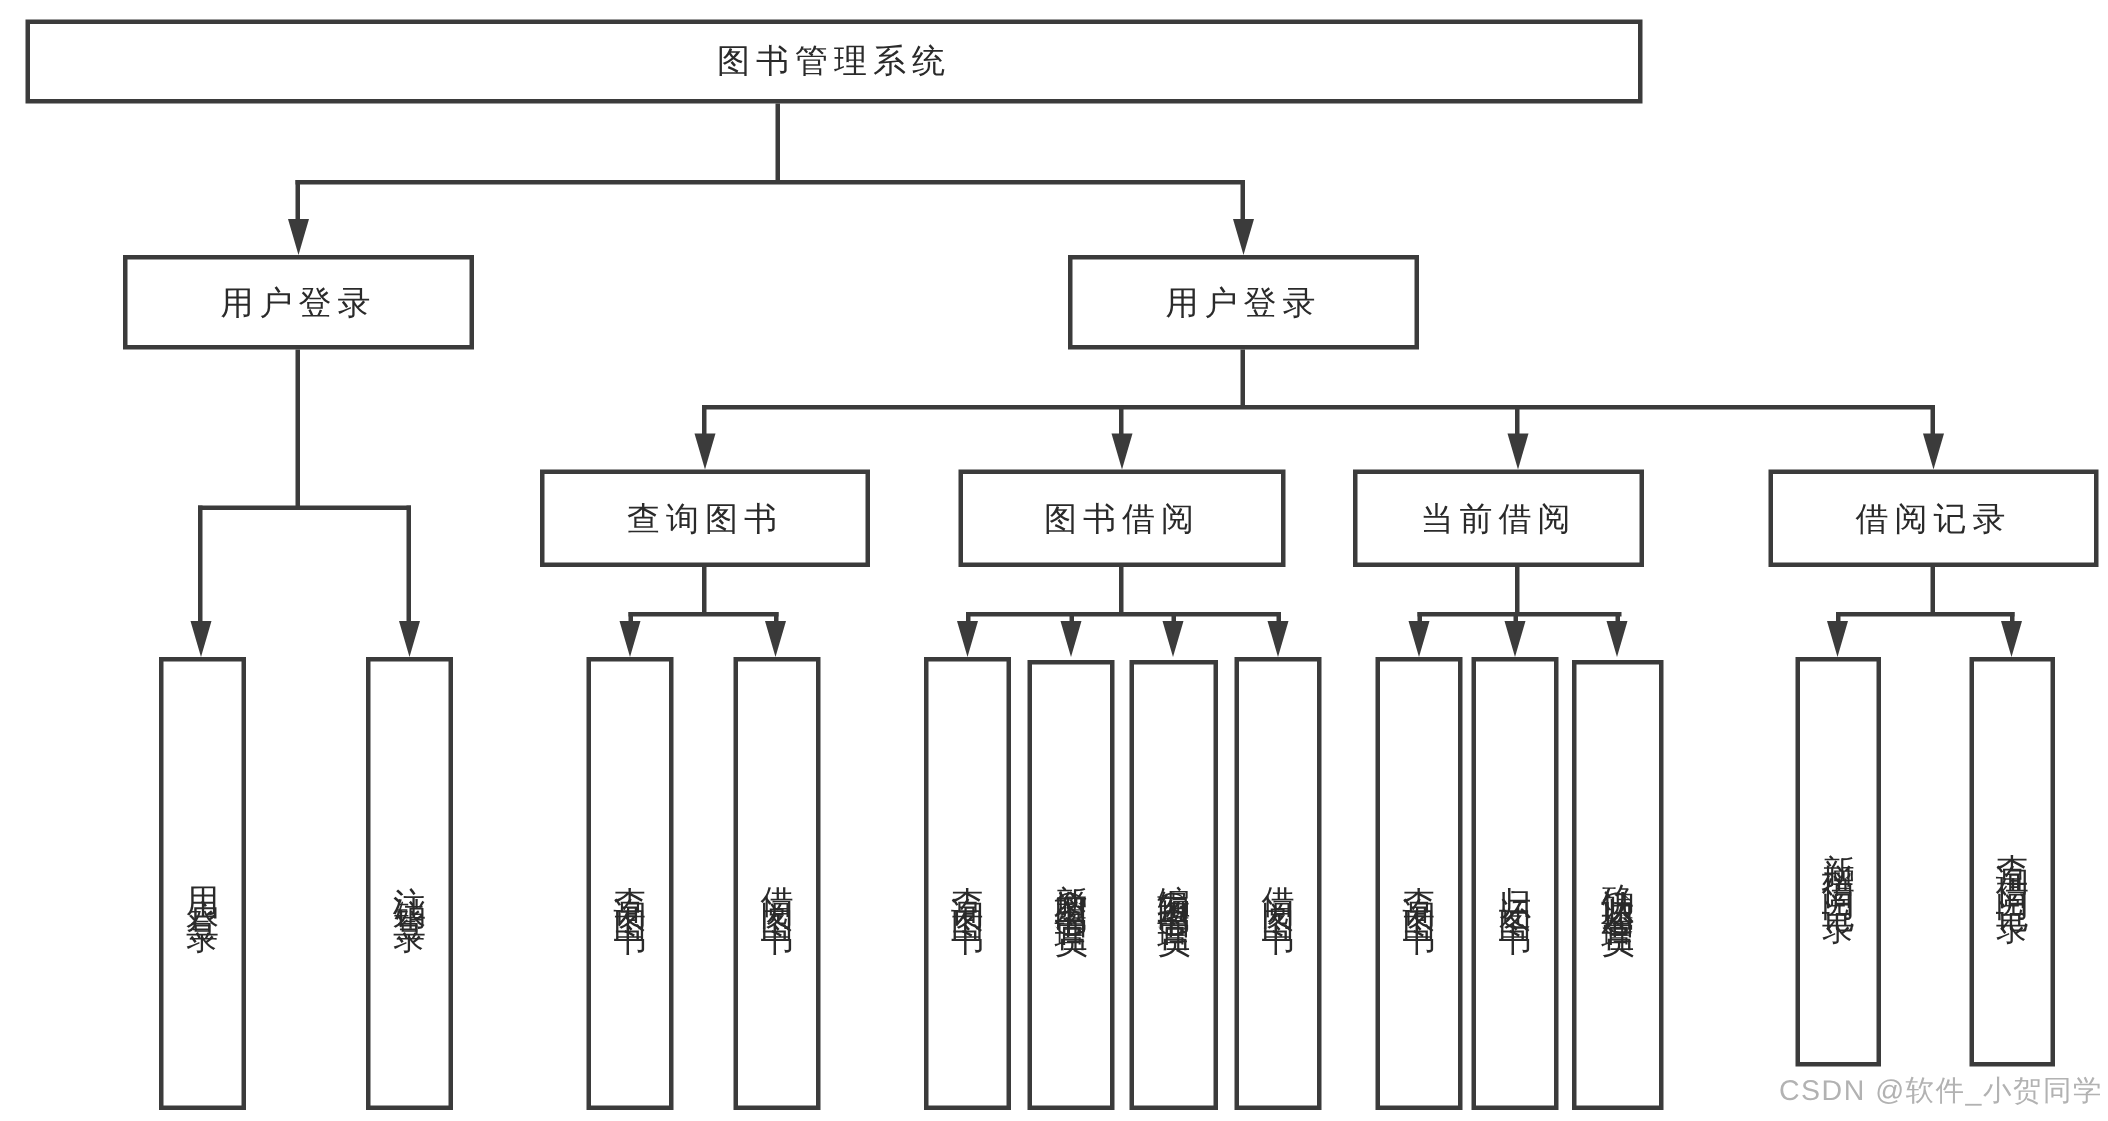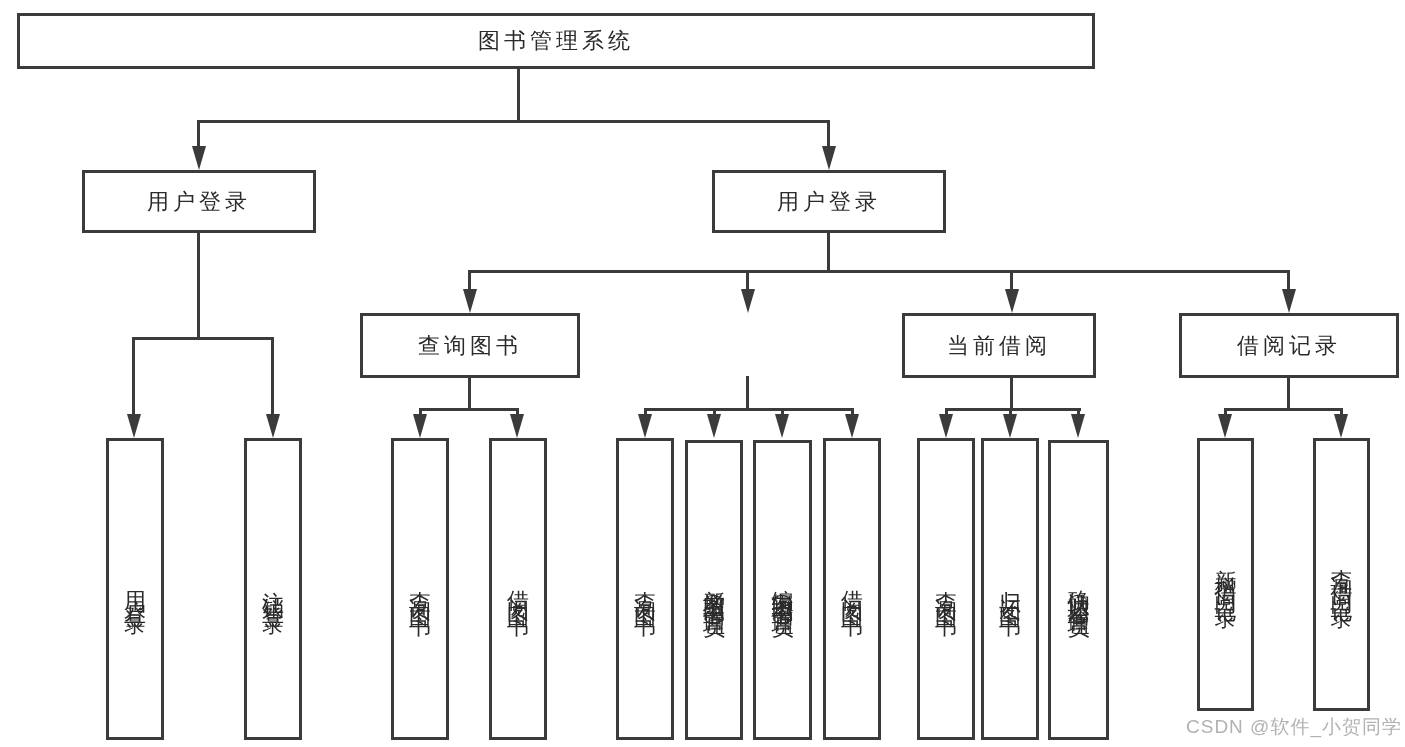--- a/index.html
+++ b/index.html
@@ -73,20 +73,23 @@
   <div class="ar" style="left:463px;top:289px"></div>
   <div class="vl" style="left:746px;top:270px;height:22px"></div>
   <div class="ar" style="left:741px;top:289px"></div>
   <div class="vl" style="left:1010px;top:270px;height:22px"></div>
   <div class="ar" style="left:1005px;top:289px"></div>
   <div class="vl" style="left:1287px;top:270px;height:22px"></div>
   <div class="ar" style="left:1282px;top:289px"></div>
 
   <div class="box" style="left:360px;top:313px;width:220px;height:65px">
     <span>查询图书</span>
+  </div>
+  <div class="box" style="left:639px;top:313px;width:218px;height:65px">
+    <span>图书借阅</span>
   </div>
   <div class="box" style="left:902px;top:313px;width:194px;height:65px">
     <span>当前借阅</span>
   </div>
   <div class="box" style="left:1179px;top:313px;width:220px;height:65px">
     <span>借阅记录</span>
   </div>
 
   <div class="vl" style="left:468px;top:376px;height:34px"></div>
   <div class="hl" style="left:419px;top:408px;width:100px"></div>

